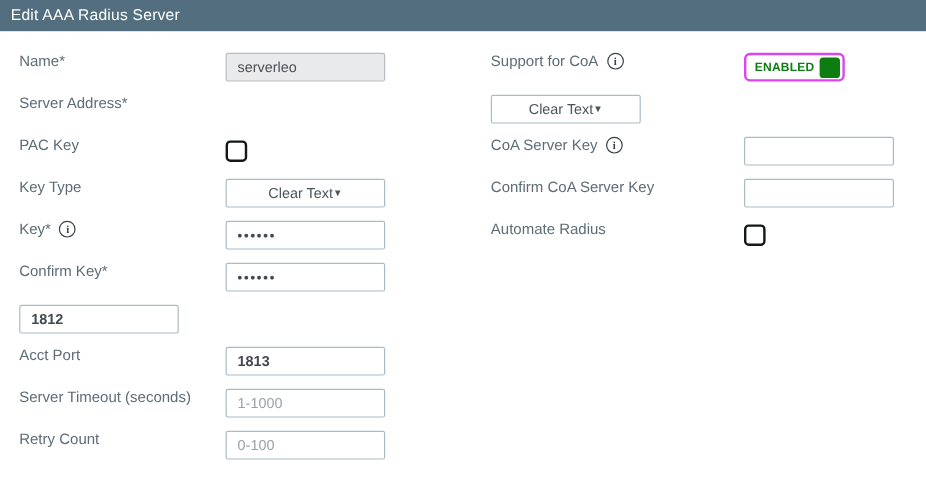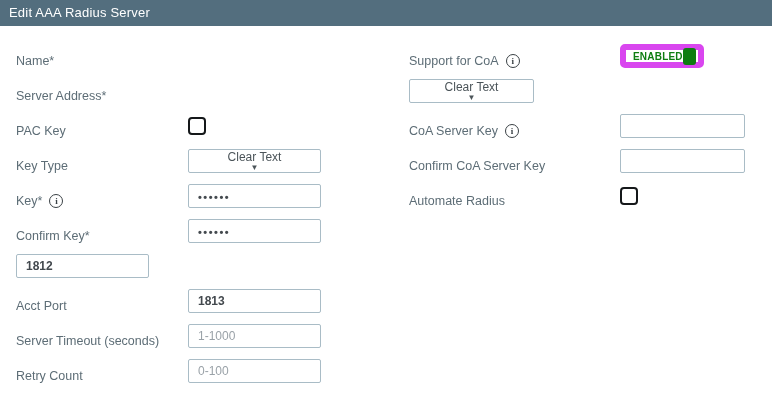--- a/index.html
+++ b/index.html
@@ -13,21 +13,21 @@
   }
 
   .col { position:absolute; top:44px; }
   .col.left  { left:16px; }
   .col.right { left:409px; }
 
   .row { display:flex; height:35px; align-items:flex-start; }
 
   .lbl {
     font-size:12.5px; color:#5d6d76; height:24px;
-    display:flex; align-items:flex-end; box-sizing:border-box;
+    display:flex; align-items:flex-start; box-sizing:border-box;
   }
   .col.left  .lbl { width:172px; }
   .col.right .lbl { width:211px; }
 
   .ctrl { height:24px; display:flex; align-items:center; }
   .col.left  .ctrl { width:133px; }
   .col.right .ctrl { width:125px; }
 
   input.ti {
     width:100%; height:24px; box-sizing:border-box;
@@ -40,28 +40,28 @@
   input.ti.pw  { font-size:11px; letter-spacing:1.5px; padding-top:2px; }
 
   .cb {
     width:14px; height:14px; border:2.5px solid #15181a;
     border-radius:4px; background:#fff; cursor:pointer;
   }
 
   .sel {
     width:100%; height:24px; box-sizing:border-box;
     border:1px solid #a9bcc6; border-radius:2px; background:#fff;
-    padding:0 9px; display:flex; align-items:center; justify-content:flex-end;
-    font-size:12px; color:#4b5459; cursor:pointer;flex-direction:column;
+    padding:0 9px; display:flex; align-items:center; justify-content:center;
+    font-size:12px; color:#4b5459; cursor:pointer;
   }
   .sel .arr { font-size:8px; color:#4b5459; line-height:1; }
 
   .toggle {
     width:84px; height:24px; box-sizing:border-box;
-    border:6px solid #d946ef; border-radius:5px; background:#fff;
+    border:2px solid #d946ef; border-radius:5px; background:#fff;
     display:flex; align-items:center; justify-content:space-between;
     padding:0 2px 0 7px; cursor:pointer;
   }
   .tog-txt { color:#0e7d11; font-weight:bold; font-size:10px; letter-spacing:.2px; }
   .knob { width:17px; height:17px; background:#0e7d11; border-radius:3px; }
 
   .info {
     width:12px; height:12px; border:1px solid #3a4145; border-radius:50%;
     display:inline-flex; align-items:center; justify-content:center;
     font-size:9px; line-height:1; color:#3a4145; margin-left:7px; flex:none;
@@ -74,20 +74,23 @@
 <div class="canvas">
 
   <div class="titlebar">Edit AAA Radius Server</div>
 
   <div class="col left">
 
     <div class="row">
       <div class="lbl">
           <span>Name*</span>
         </div>
+      <div class="ctrl">
+          <input class="ti dis" disabled="" value="serverleo" style="">
+        </div>
     </div>
 
     <div class="row">
       <div class="lbl">
           <span>Server Address*</span>
         </div>
     </div>
 
     <div class="row">
       <div class="lbl">

